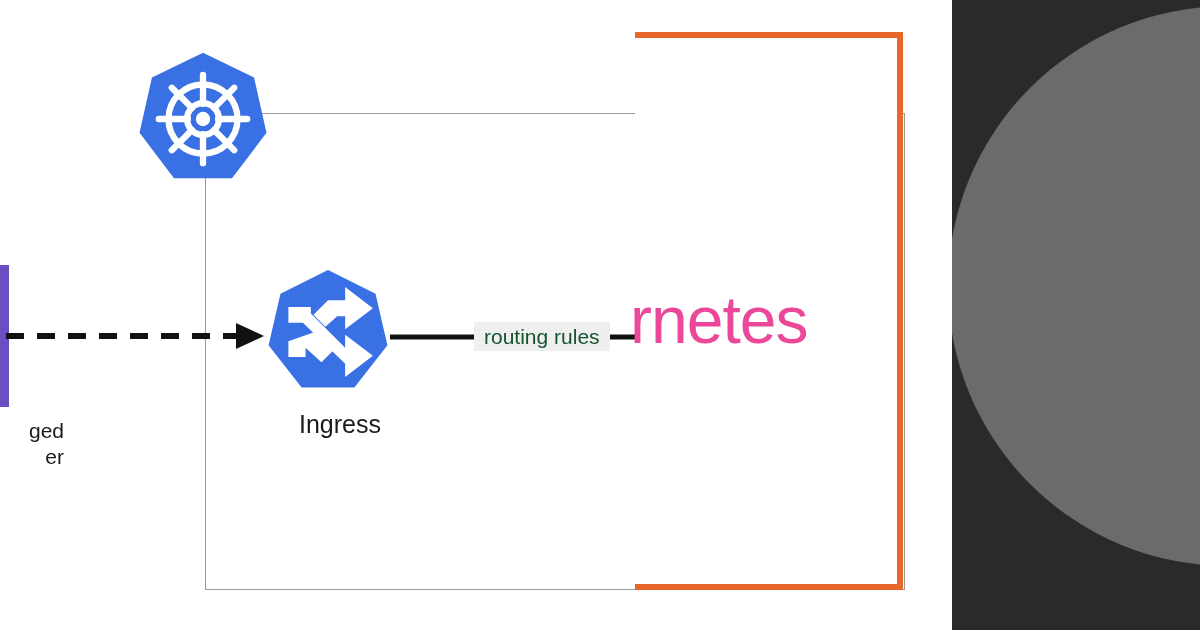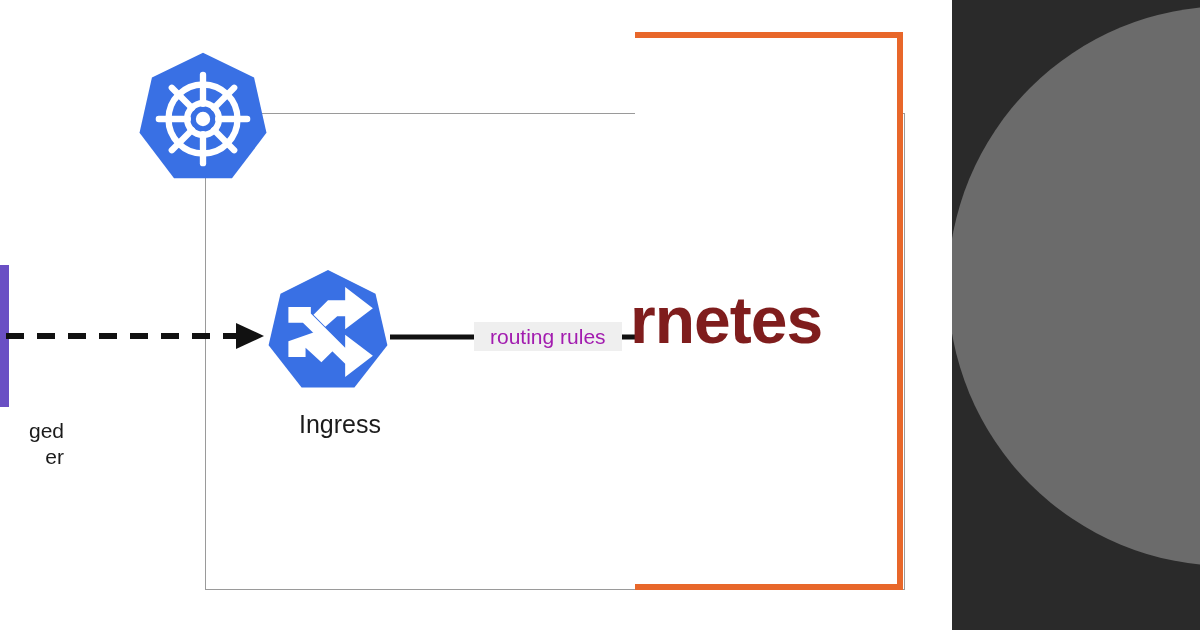--- a/index.html
+++ b/index.html
@@ -79,23 +79,23 @@
     width: 300px;
     height: 45px;
   }
 
   .routing-label {
     position: absolute;
     left: 474px;
     top: 322px;
     font-size: 21px;
     line-height: 27px;
-    color: #a21caf;
+    color: #14532d;
     background: #efefef;
-    padding: 1px 16px;
+    padding: 1px 10px;
     white-space: nowrap;
     text-align: right;
   }
 
   
   .k8s-logo {
     position: absolute;
     left: 134px;
     top: 50px;
     width: 138px;
@@ -144,23 +144,23 @@
     left: 897px; top: 32px;
     width: 6px; height: 558px;
     background: #e8672a;
   }
 
   .overlay-wordmark {
     position: absolute;
     left: 630px;
     top: 282px;
     font-size: 66px;
-    font-weight: bold;
+    font-weight: normal;
     letter-spacing: -1px;
-    color: #7f1d1d;
+    color: #ec4899;
     white-space: nowrap;
   }
 
   
   .dark-panel {
     position: absolute;
     left: 952px;
     top: 0;
     width: 248px;
     height: 630px;

